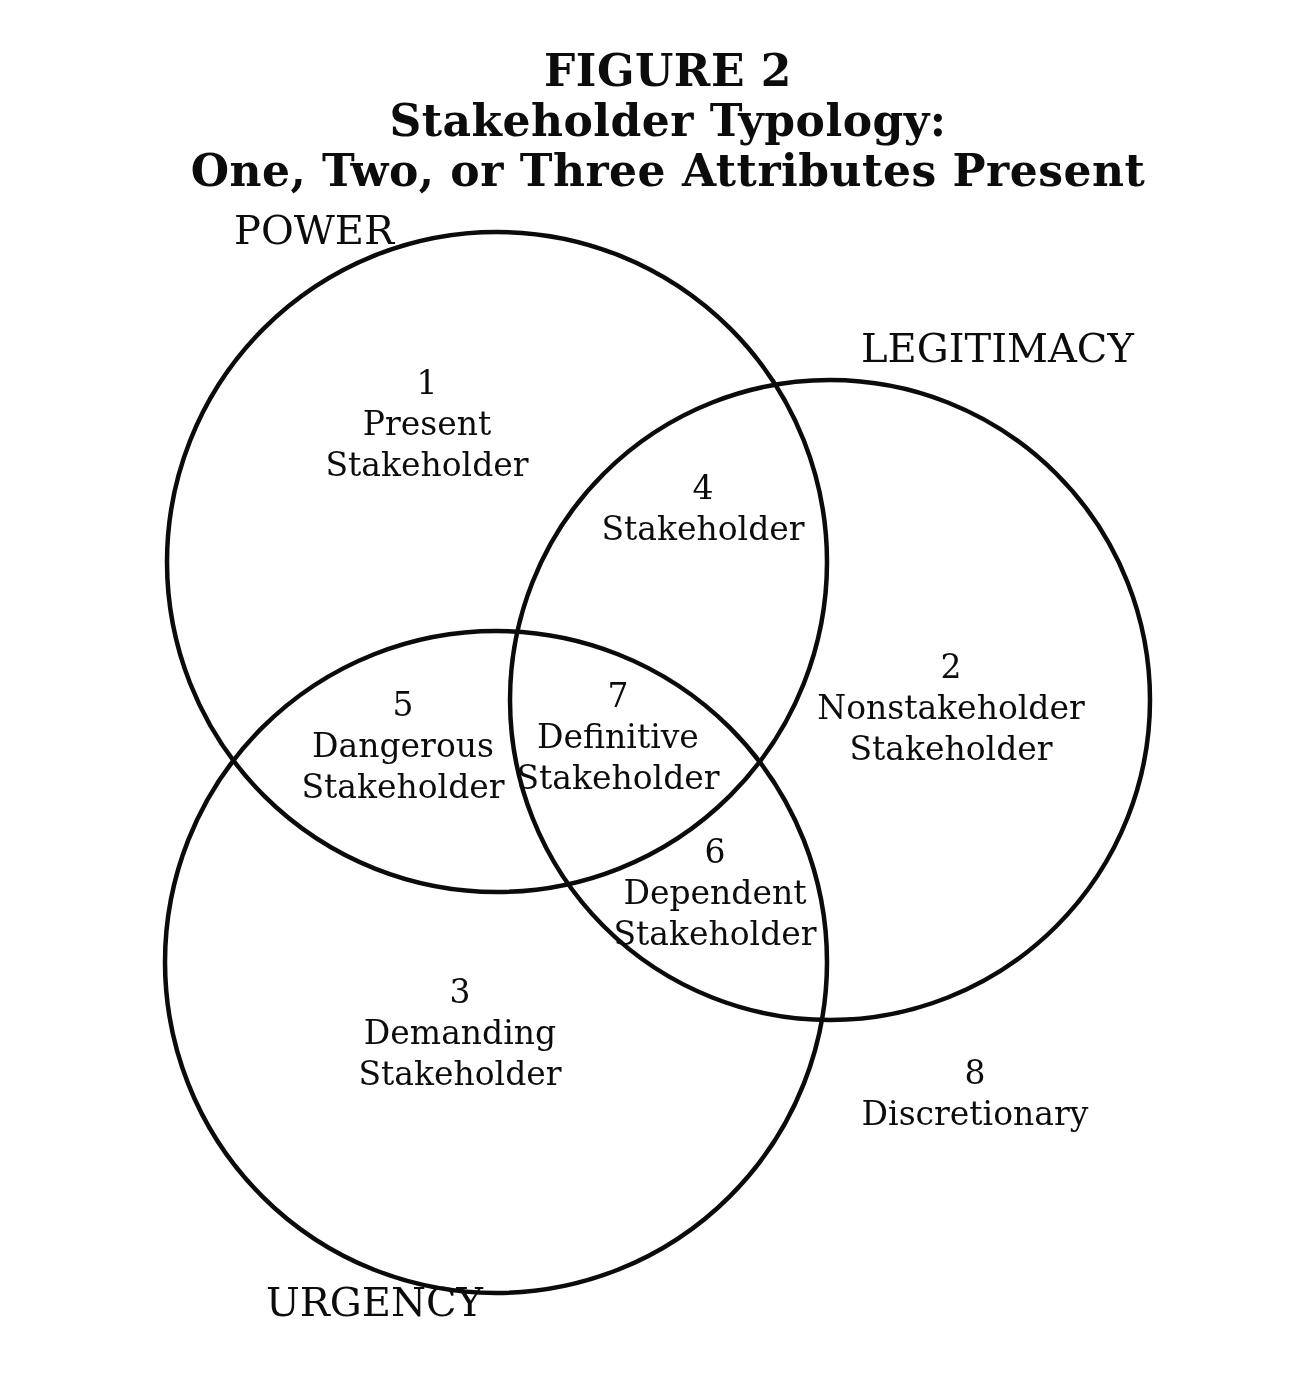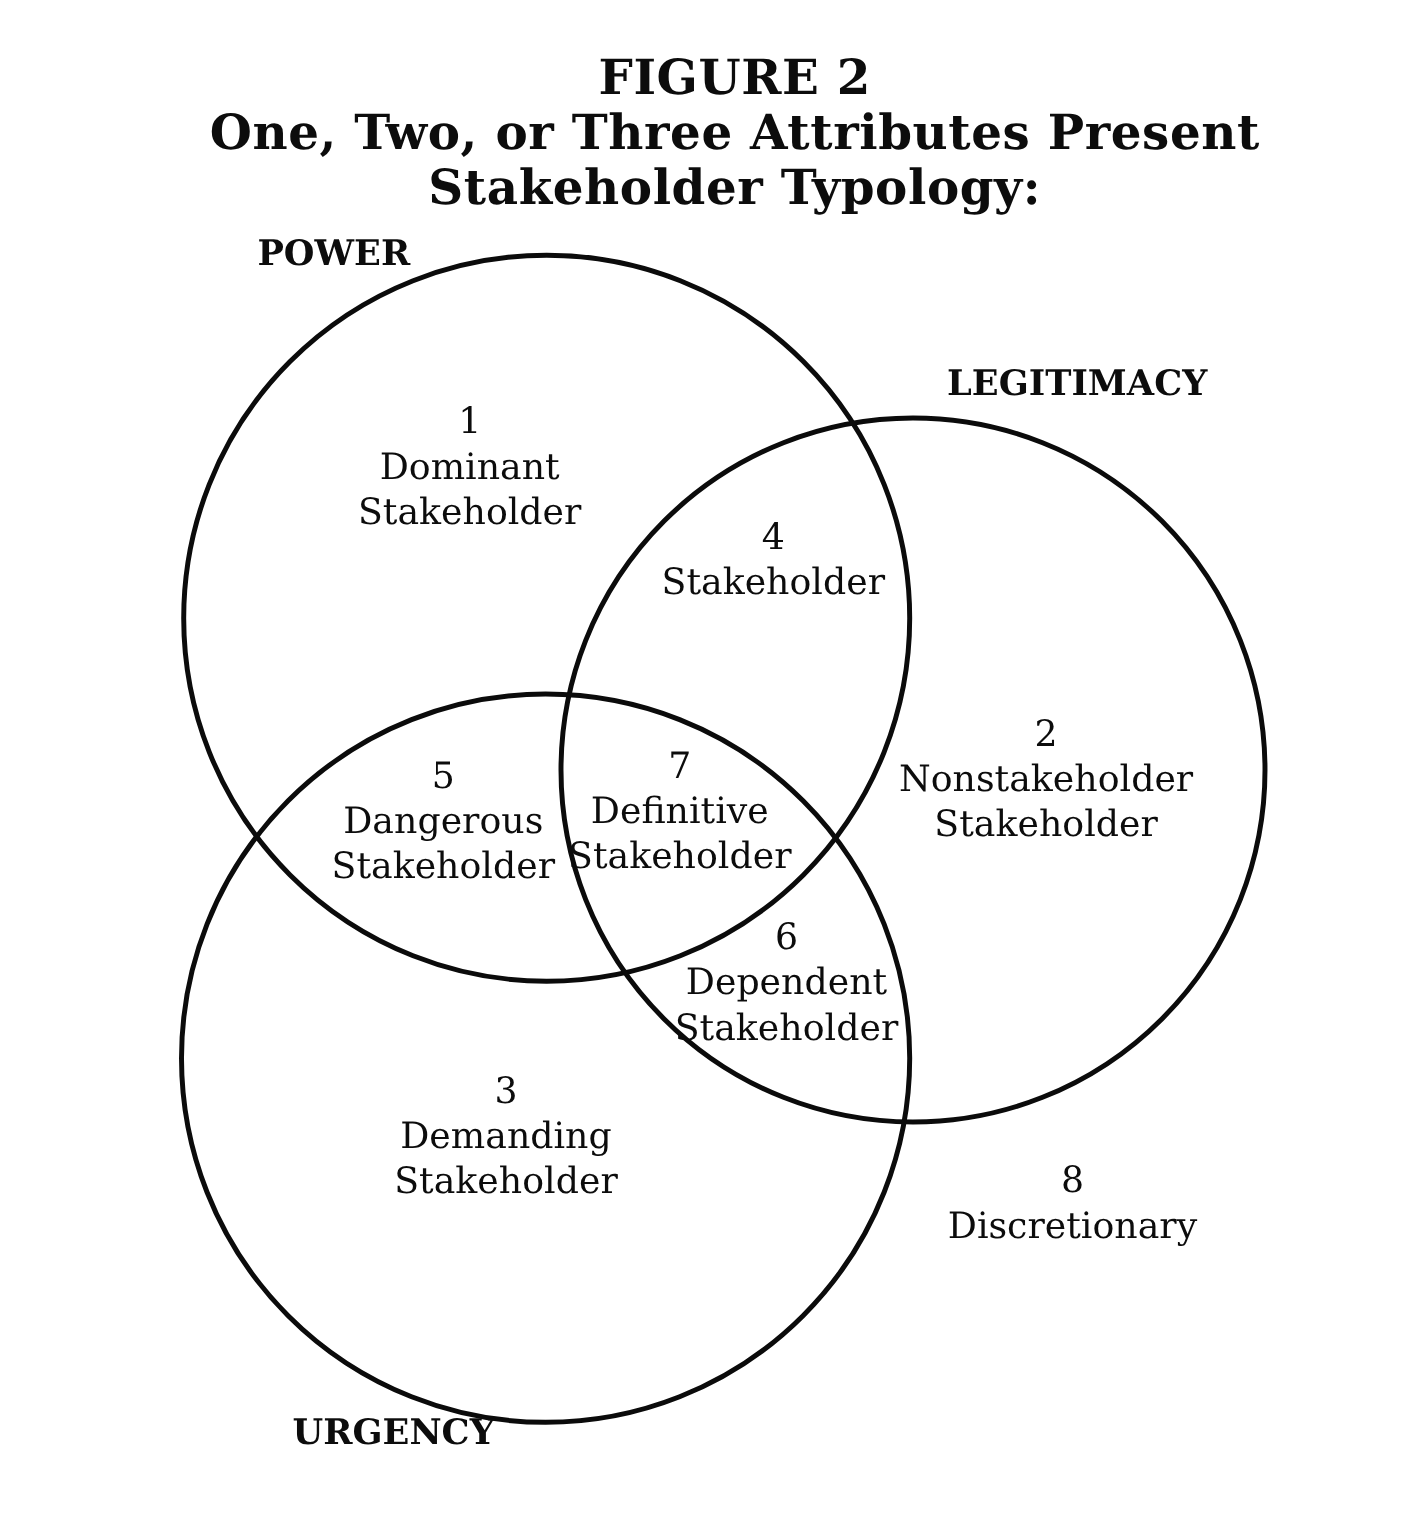--- a/index.html
+++ b/index.html
@@ -41,22 +41,22 @@
     top: 0;
   }
   .venn circle {
     fill: none;
     stroke: #0b0b0b;
     stroke-width: 4.5;
   }
   
   .attr-label {
     position: absolute;
-    font-weight: bold;
-    font-size: 32px;
+    font-weight: normal;
+    font-size: 40px;
     line-height: 34px;
     letter-spacing: 0px;
     white-space: nowrap;
   }
   .attr-power      { left: 234px; top: 213px; }
   .attr-legitimacy { left: 861px; top: 331px; }
   .attr-urgency    { left: 225px; top: 1285px; margin-left: 41px; }
   
   .region {
     position: absolute;
@@ -76,37 +76,37 @@
   .region-7 { left: 618px;  top: 675px; }
   .region-8 { left: 975px;  top: 1052px; }
 </style>
 </head>
 <body>
 
 <div class="page">
 
   <header class="figure-title">
     <span class="title-line">FIGURE 2</span>
+    <span class="title-line">Stakeholder Typology:</span>
     <span class="title-line">One, Two, or Three Attributes Present</span>
-    <span class="title-line">Stakeholder Typology:</span>
   </header>
 
   <svg class="venn" width="1296" height="1386" viewBox="0 0 1296 1386" aria-hidden="true">
     <circle cx="497" cy="562" r="330"></circle>
     <circle cx="830" cy="700" r="320"></circle>
     <circle cx="496" cy="962" r="331"></circle>
   </svg>
 
   <div class="attr-label attr-power">POWER</div>
   <div class="attr-label attr-legitimacy">LEGITIMACY</div>
   <div class="attr-label attr-urgency">URGENCY</div>
 
   <div class="region region-1">
     <span>1</span>
-    <span>Dominant</span>
+    <span>Present</span>
     <span>Stakeholder</span>
   </div>
 
   <div class="region region-4">
     <span>4</span>
     <span>Stakeholder</span>
   </div>
 
   <div class="region region-2">
     <span>2</span>

